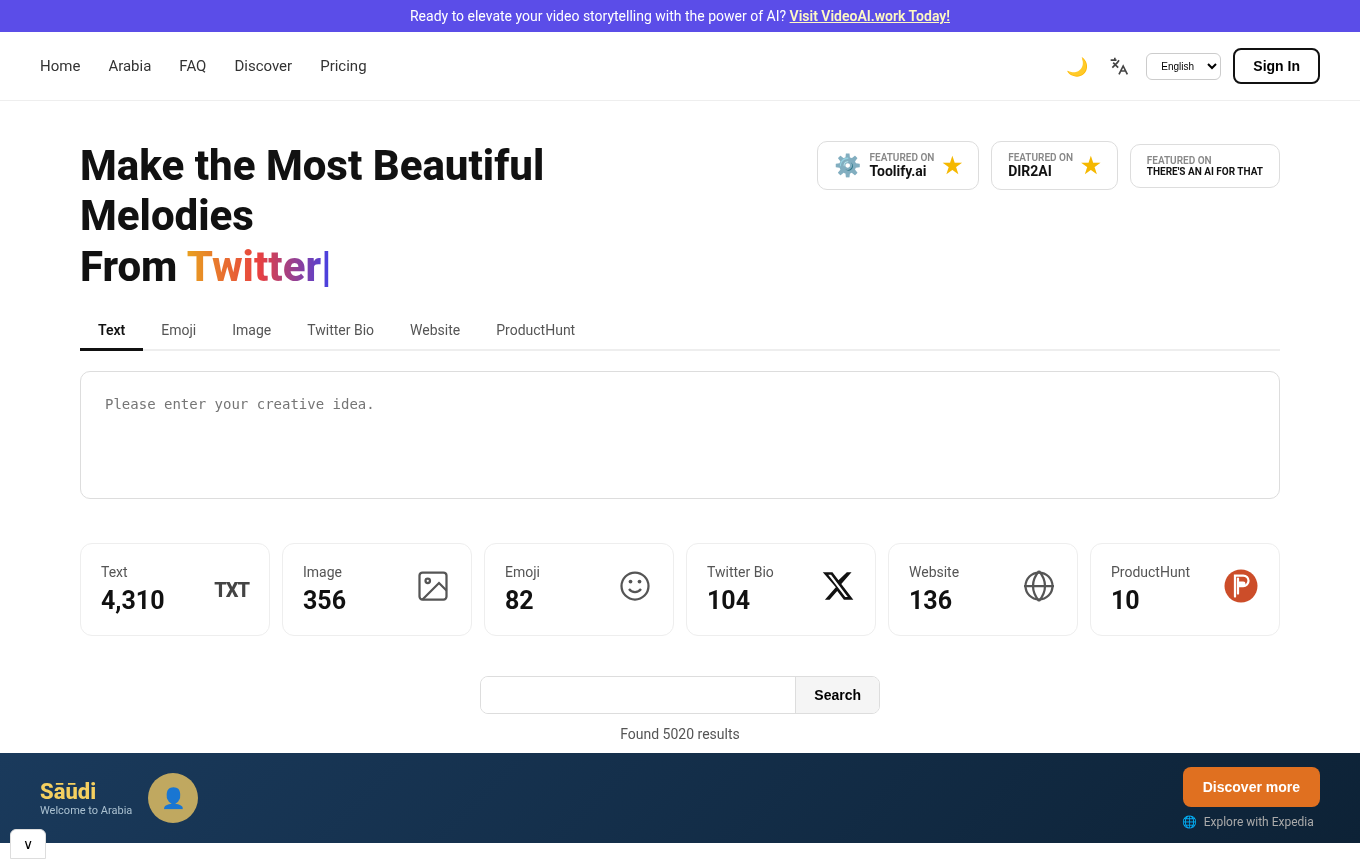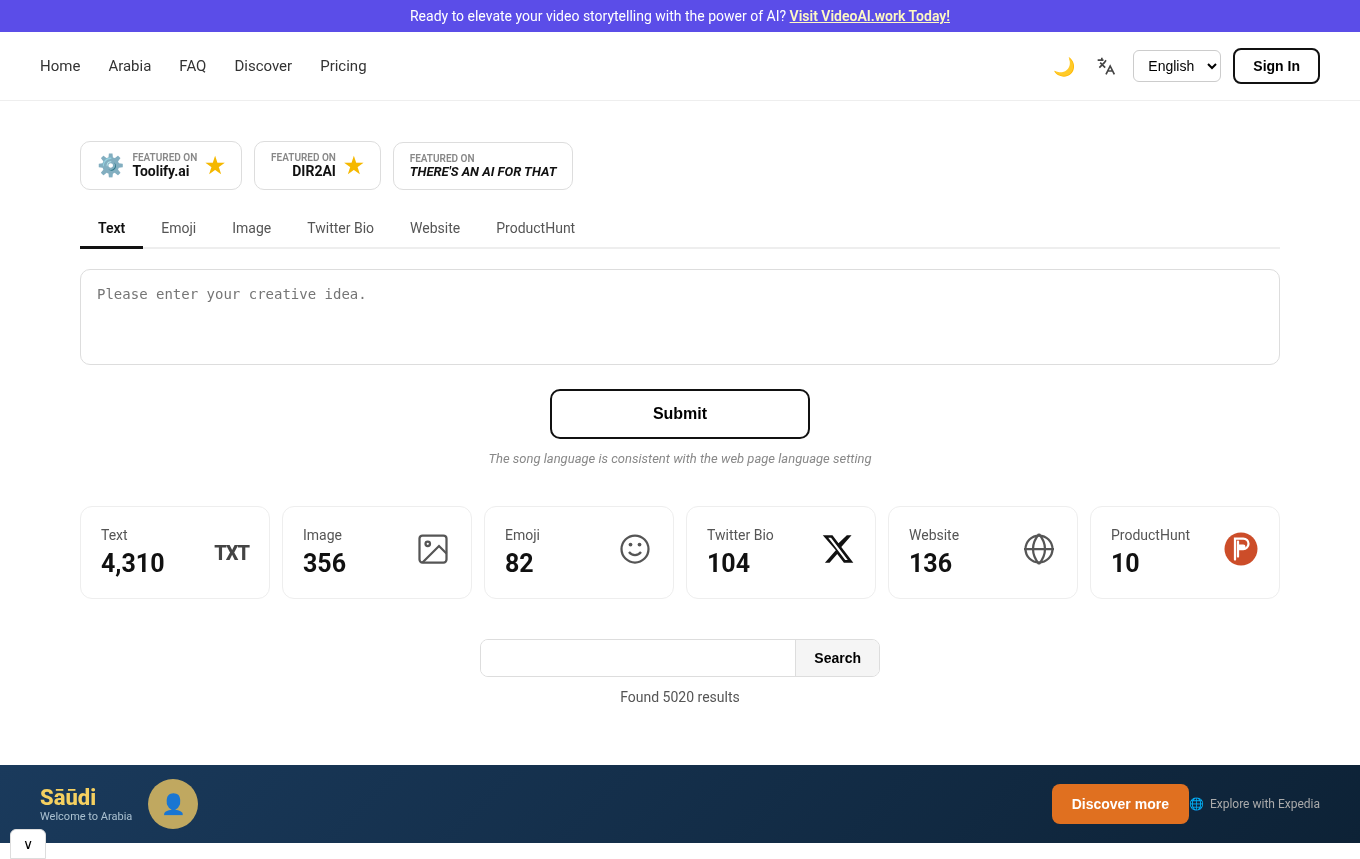--- a/index.html
+++ b/index.html
@@ -28,21 +28,21 @@
     .nav-right { display: flex; align-items: center; gap: 12px; }
     .theme-icon, .translate-icon {
       width: 30px; height: 30px;
       display: flex; align-items: center; justify-content: center;
       font-size: 18px; cursor: pointer; color: #444;
     }
     .lang-select {
       border: 1px solid #ccc;
       border-radius: 6px;
       padding: 6px 10px;
-      font-size: 14px;
+      font-size: 10px;
       cursor: pointer;
       background: #fff;
     }
     .sign-in-btn {
       border: 2px solid #111;
       background: #fff;
       border-radius: 8px;
       padding: 8px 18px;
       font-size: 14px;
       font-weight: 600;
@@ -115,24 +115,24 @@
     }
     .tab.active {
       border-bottom: 3px solid #111;
       color: #111;
       font-weight: 600;
     }
 
     
     .idea-textarea {
       width: 100%;
-      height: 96px;
+      height: 128px;
       border: 1px solid #ddd;
       border-radius: 10px;
-      padding: 16px;
+      padding: 24px;
       font-size: 14px;
       color: #333;
       resize: none;
       outline: none;
     }
 
     
     .submit-section {
       display: flex;
       flex-direction: column;
@@ -280,40 +280,46 @@
       </svg>
     </div>
     <select class="lang-select">
       <option>English</option>
     </select>
     <button class="sign-in-btn">Sign In</button>
   </div>
 </nav>
 
 <div class="hero">
+  <div class="hero-text">
+    <h1>
+      <span>Make the Most Beautiful Melodies</span><br>
+      <span>From </span><span class="highlight">Twitter|</span>
+    </h1>
+  </div>
   <div class="hero-badges">
     <div class="badge badge-toolify">
       <span style="font-size:22px;">⚙️</span>
       <div>
         <div style="font-size:10px;color:#888;">FEATURED ON</div>
         <div style="font-weight:700;font-size:14px;">Toolify.ai</div>
       </div>
       <span class="star-icon">★</span>
     </div>
     <div class="badge badge-dir2ai">
       <div>
         <div style="font-size:10px;color:#888;">FEATURED ON</div>
-        <div style="font-weight:700;font-size:14px;text-align:right;">DIR2AI</div>
+        <div style="font-weight:700;font-size:14px;">DIR2AI</div>
       </div>
       <span class="star-icon">★</span>
     </div>
     <div class="badge badge-ah" style="max-width:200px;">
       <div>
         <div style="font-size:10px;color:#888;">FEATURED ON</div>
-        <div style="font-weight:700;font-size:13px;font-style:italic;">THERE'S AN AI FOR THAT</div>
+        <div style="font-weight:700;font-size:10px;">THERE'S AN AI FOR THAT</div>
       </div>
     </div>
   </div>
 </div>
 
 <div class="main-content">
 
   
   <div class="tabs">
     <div class="tab active">Text</div>
@@ -321,24 +327,20 @@
     <div class="tab">Image</div>
     <div class="tab">Twitter Bio</div>
     <div class="tab">Website</div>
     <div class="tab">ProductHunt</div>
   </div>
 
   
   <textarea class="idea-textarea" placeholder="Please enter your creative idea." style=""></textarea>
 
   
-  <div class="submit-section">
-    <button class="submit-btn">Submit</button>
-    <div class="submit-note">The song language is consistent with the web page language setting</div>
-  </div>
 
   
   <div class="stats-row">
 
     <div class="stat-card">
       <div class="stat-info">
         <span class="stat-label">Text</span>
         <span class="stat-number">4,310</span>
       </div>
       <div class="stat-icon stat-icon-txt">TXT</div>
@@ -431,20 +433,20 @@
 <button class="expand-btn">∨</button>
 
 <div class="ad-banner">
   <div class="ad-logo-area">
     <div>
       <div class="ad-logo-text">Sāūdi</div>
       <div class="ad-logo-sub">Welcome to Arabia</div>
     </div>
     <div style="width:50px;height:50px;background:#c0a860;border-radius:50%;display:flex;align-items:center;justify-content:center;font-size:20px;">👤</div>
   </div>
-  <div style="display:flex;flex-direction:row;align-items:center;">
+  <div style="display:flex;flex-direction:column;gap:8px;">
     <button class="ad-cta-btn">Discover more</button>
     <div class="ad-expedia">
       <span>🌐</span>
       <span>Explore with Expedia</span>
     </div>
   </div>
 </div>
 
 </body></html>

